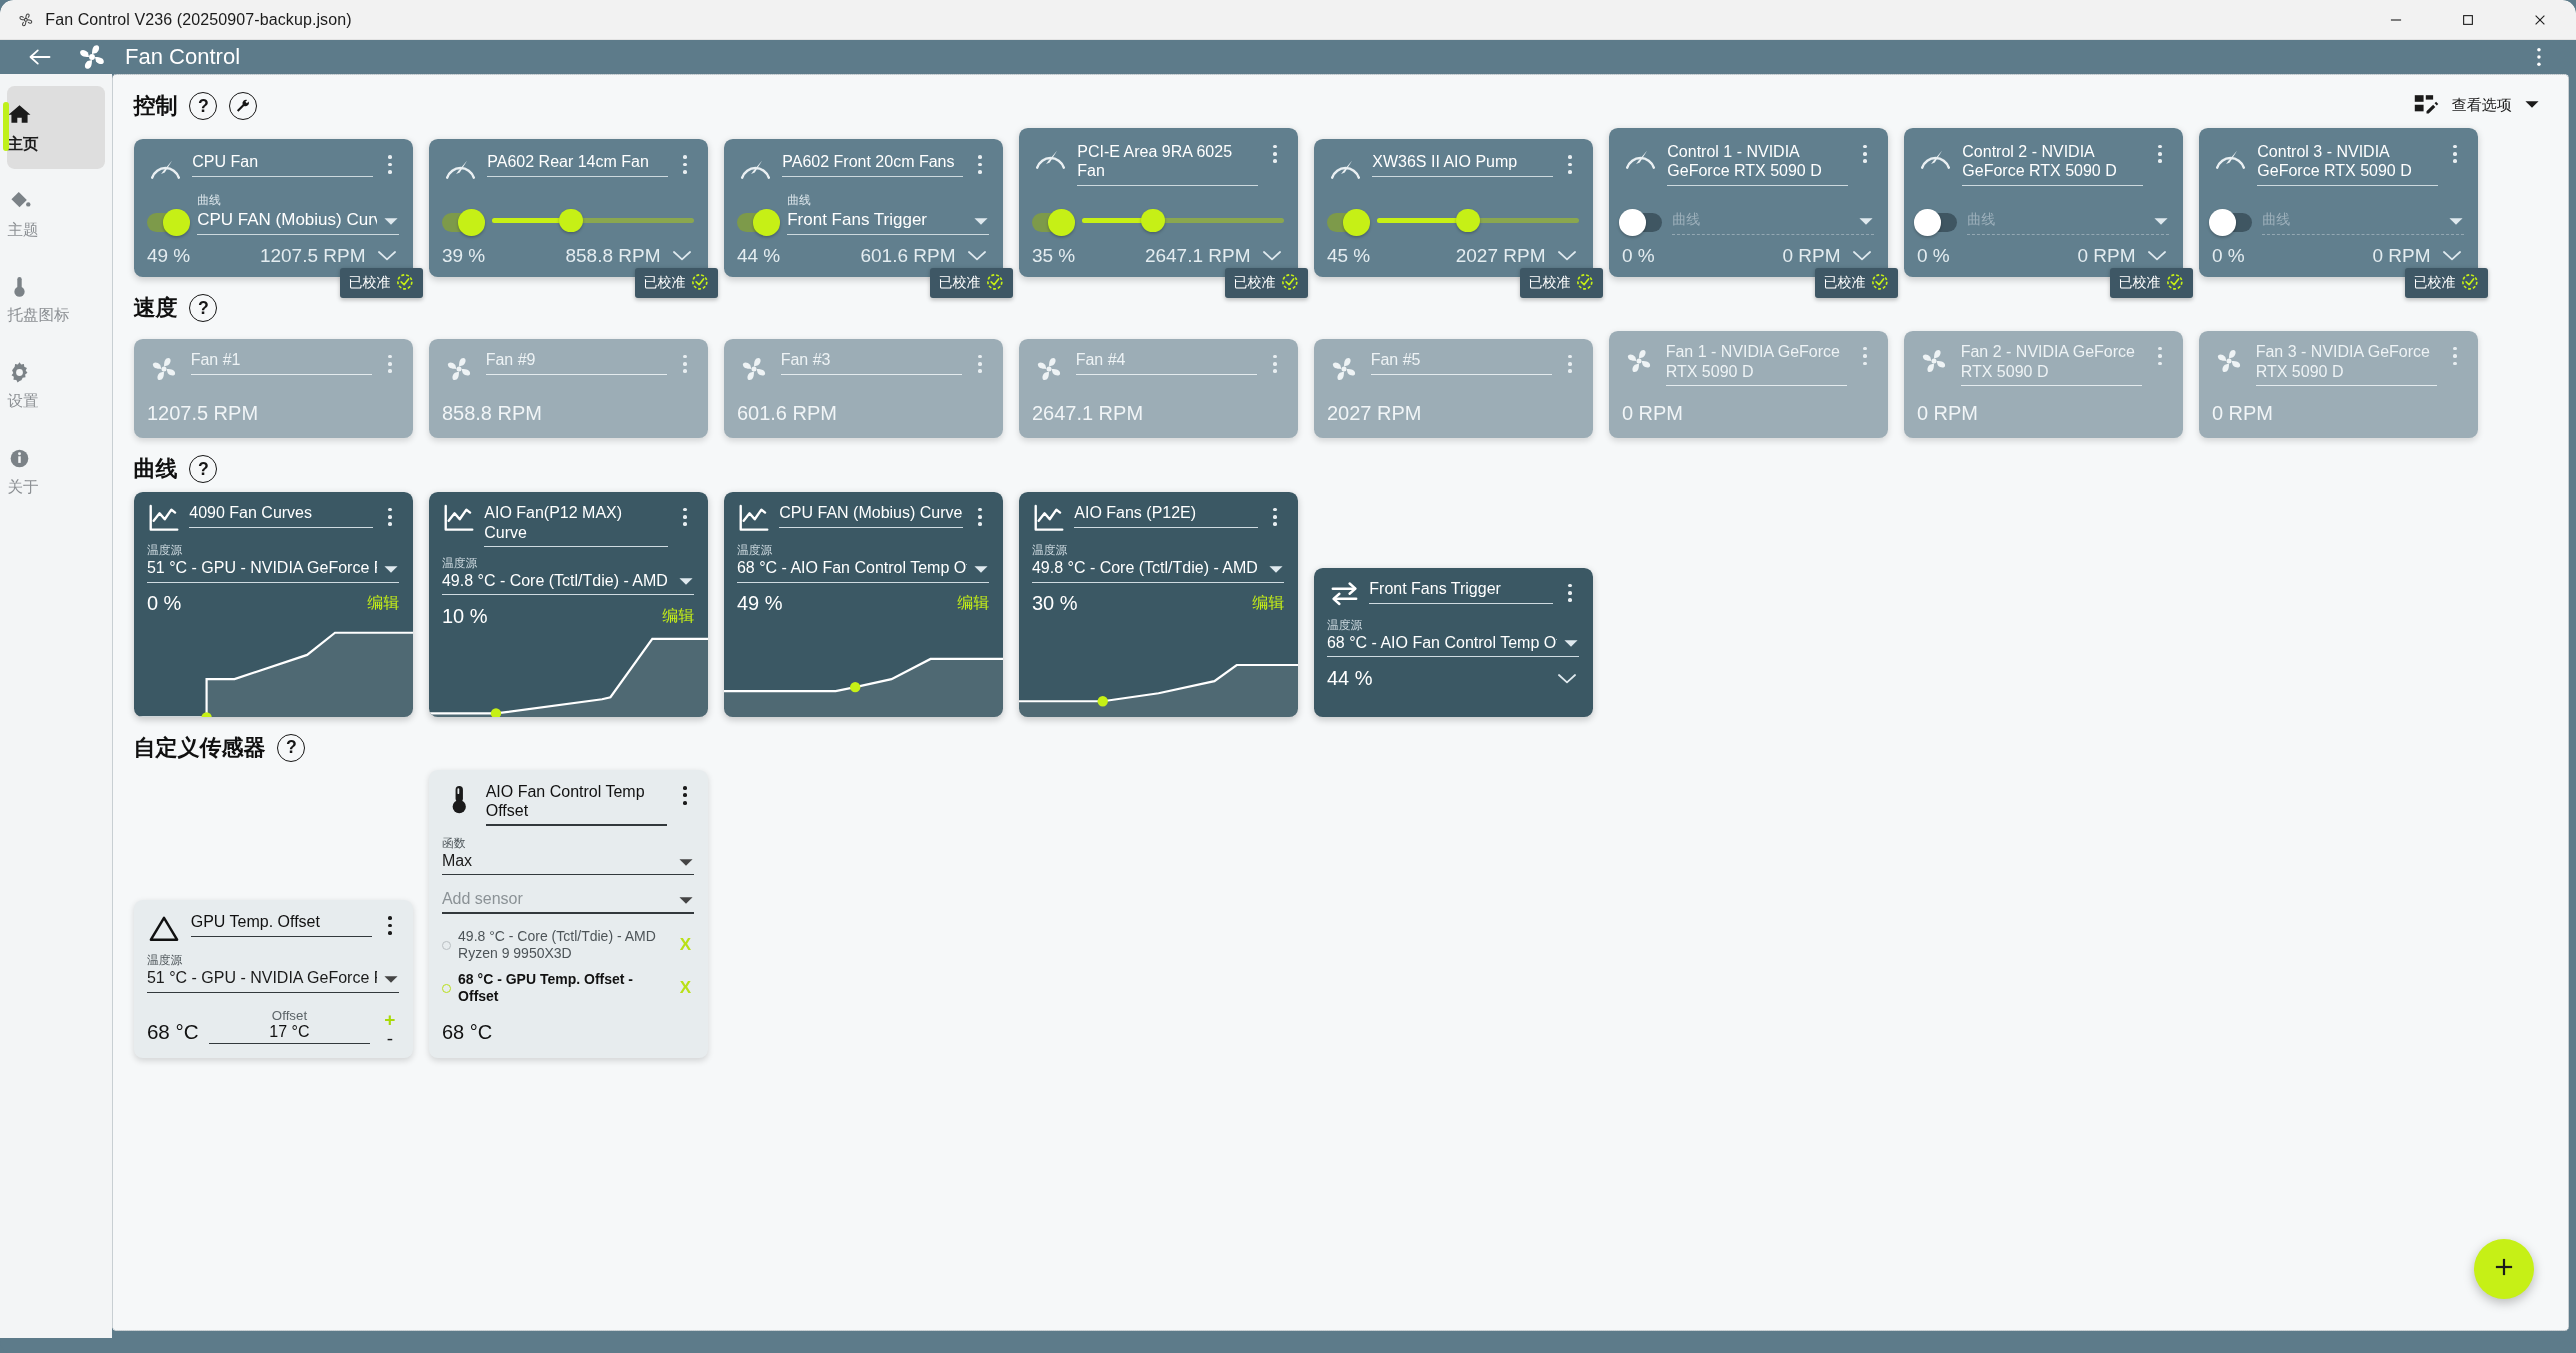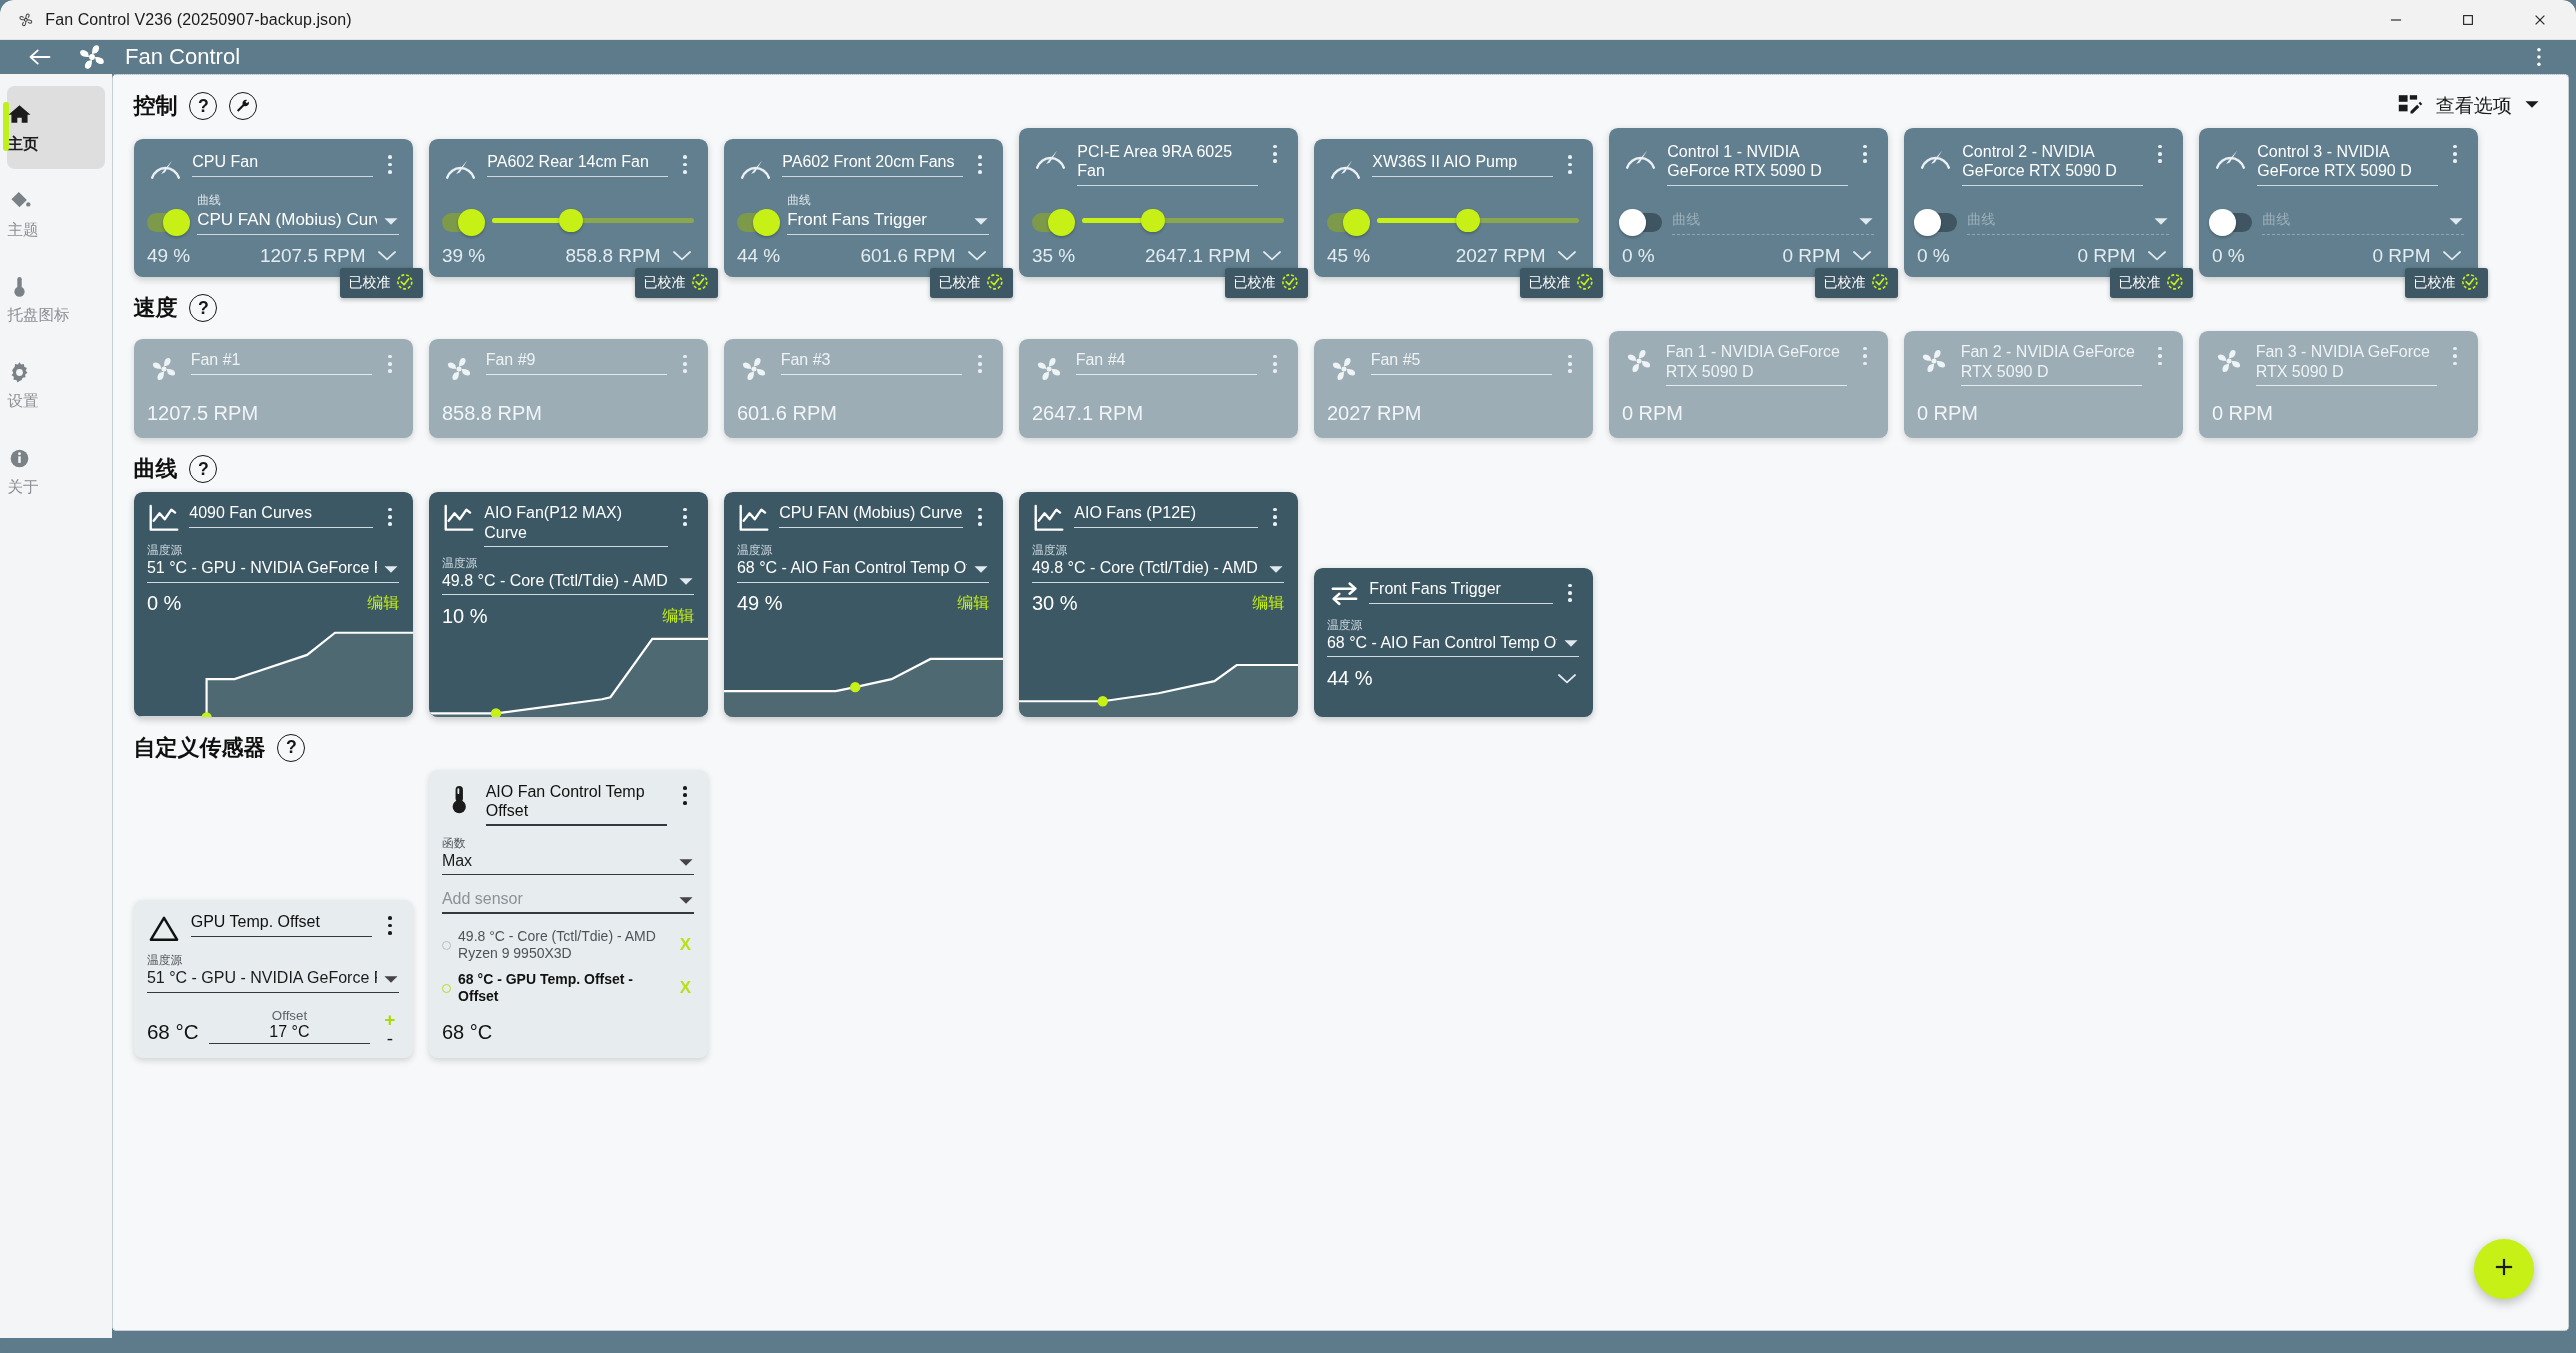--- a/index.html
+++ b/index.html
@@ -49,21 +49,21 @@
   #content{ flex:1; background:#f6f8f9; margin:0 7.4px 7.4px 0; border-radius:4.4px;
             border:1.5px dotted #9aa6ad; position:relative; overflow:hidden; }
 
   .sec-head{ display:flex; align-items:center; gap:11.8px; padding:16px 0 7.4px 20.6px; }
   .sec-title{ font-size:22px; color:#101010; font-weight:700; }
   .circ-btn{ width:28px; height:28px; border-radius:50%; border:1.8px solid #161616;
              display:flex; align-items:center; justify-content:center; font-size:17.7px;
              color:#161616; font-weight:700; }
 
   .view-opts{ position:absolute; right:28px; top:17.7px; display:flex; align-items:center; gap:11.8px; }
-  .view-opts .vlabel{ font-size:19px; color:#1b1b1b; }
+  .view-opts .vlabel{ font-size:15px; color:#1b1b1b; }
 
   .cards{ display:flex; gap:16px; padding:0 20.6px; align-items:flex-end; flex-wrap:nowrap; }
 
   
   .ctrl-card{ position:relative; width:279px; background:#617f8e; border-radius:8.8px;
       padding:11.8px 13.3px 10.3px 13.3px; box-shadow:0 2.9px 7.4px rgba(0,0,0,.18); color:#fff; }
   .cc-top{ display:flex; align-items:flex-start; gap:7.4px; }
   .cc-gauge{ width:38px; height:35px; flex:0 0 38px; display:flex; align-items:center; justify-content:center;}
   .cc-name-wrap{ flex:1; min-width:0; padding-top:1.5px; }
   .cc-name{ font-size:16px; color:#ffffff; line-height:1.22; white-space:normal;

